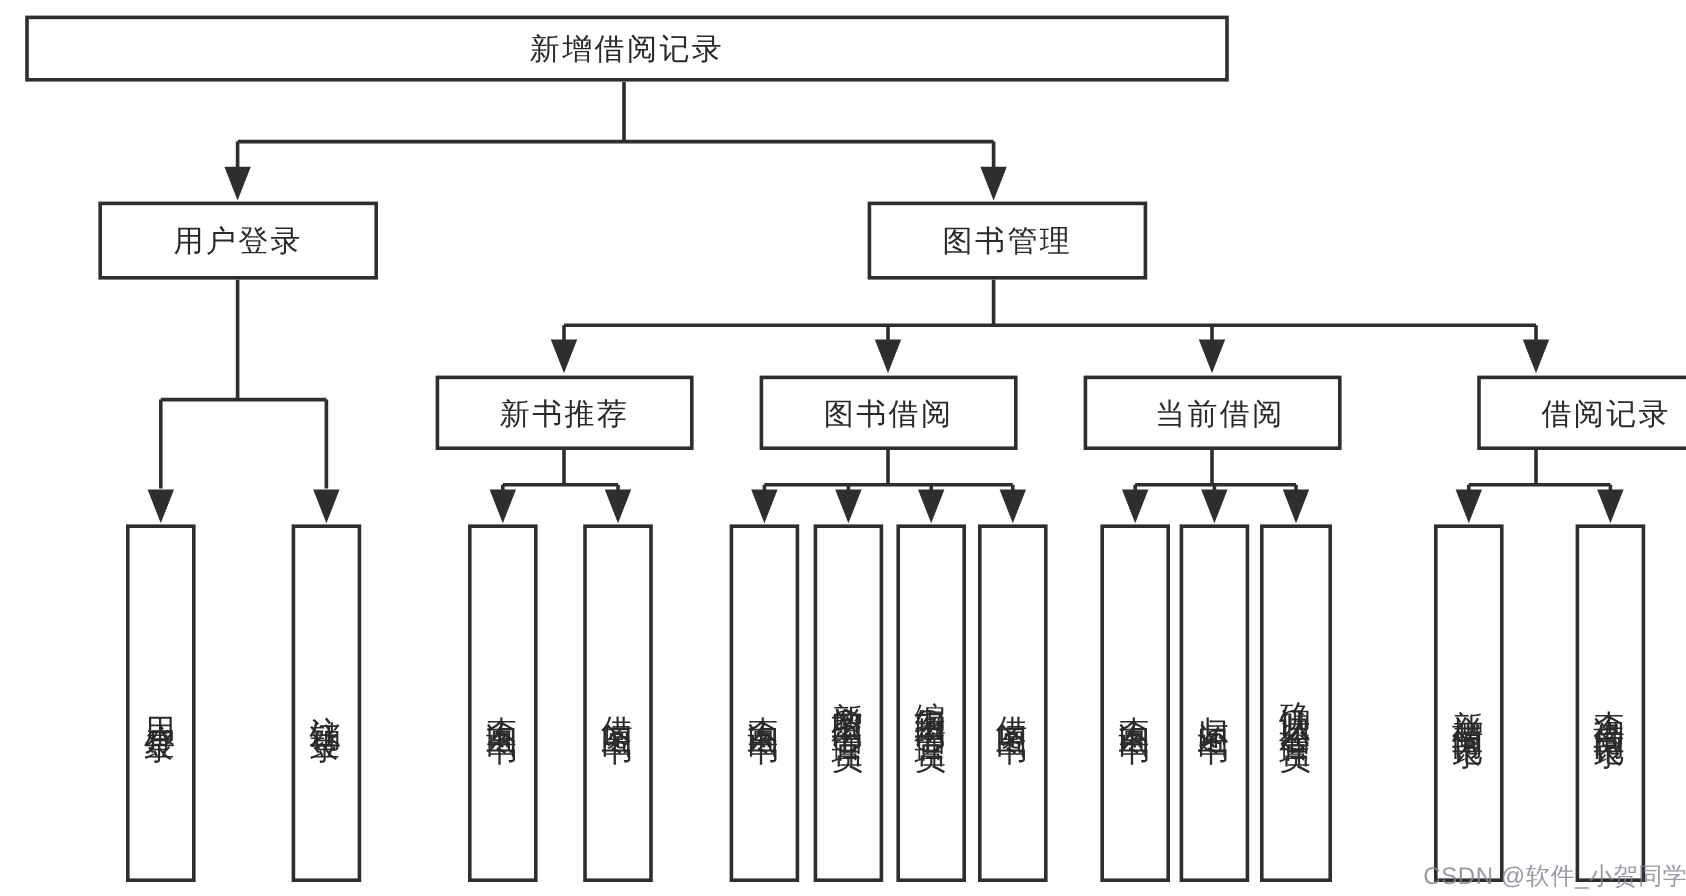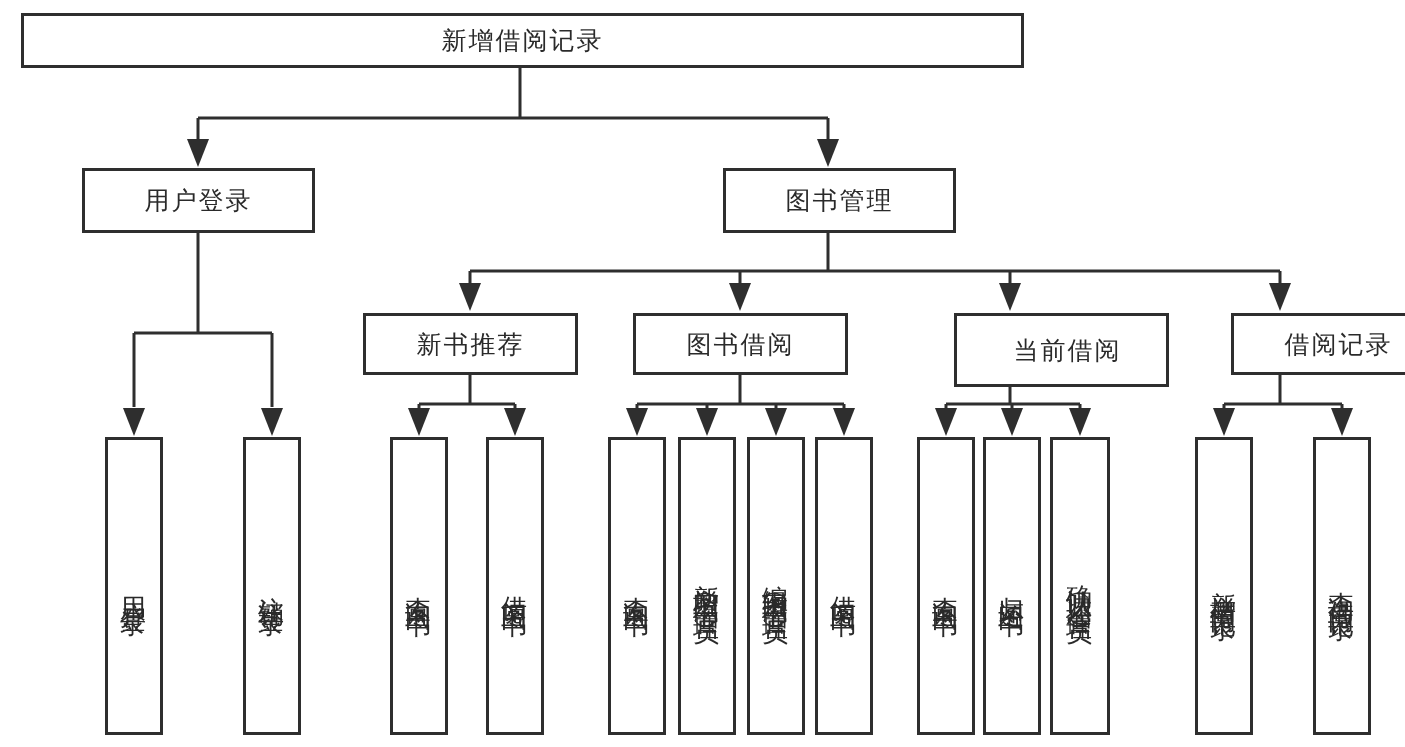--- a/index.html
+++ b/index.html
@@ -37,21 +37,21 @@
     font-size: 25px;
     color: #2a2a2a;
     letter-spacing: 2px;
     white-space: nowrap;
   }
   .root-box    { left: 21px;   top: 13px;  width: 1003px; height: 55px; }
   .b-user      { left: 82px;   top: 168px; width: 233px;  height: 65px; }
   .b-bookmgmt  { left: 723px;  top: 168px; width: 233px;  height: 65px; }
   .g-newbook   { left: 363px;  top: 313px; width: 215px;  height: 62px; }
   .g-borrow    { left: 633px;  top: 313px; width: 215px;  height: 62px; }
-  .g-current   { left: 954px;  top: 313px; width: 215px;  height: 74px; padding-left: 12px; }
+  .g-current   { left: 903px;  top: 313px; width: 215px;  height: 62px; padding-left: 12px; }
   .g-records   { left: 1231px; top: 313px; width: 215px;  height: 62px; }
   .leaf {
     position: absolute;
     top: 437px;
     width: 58px;
     height: 298px;
     box-sizing: border-box;
     border: 3px solid #2e2e2e;
     background: #ffffff;
     display: flex;
@@ -193,14 +193,15 @@
   <div class="leaf lf-11">
     <span class="vlabel">确认归还（管理员）</span>
   </div>
   <div class="leaf lf-12">
     <span class="vlabel">新增借阅记录</span>
   </div>
   <div class="leaf lf-13">
     <span class="vlabel">查询借阅记录</span>
   </div>
 
+  <div class="watermark">CSDN @软件_小贺同学</div>
 
 </div>
 
 </body></html>

